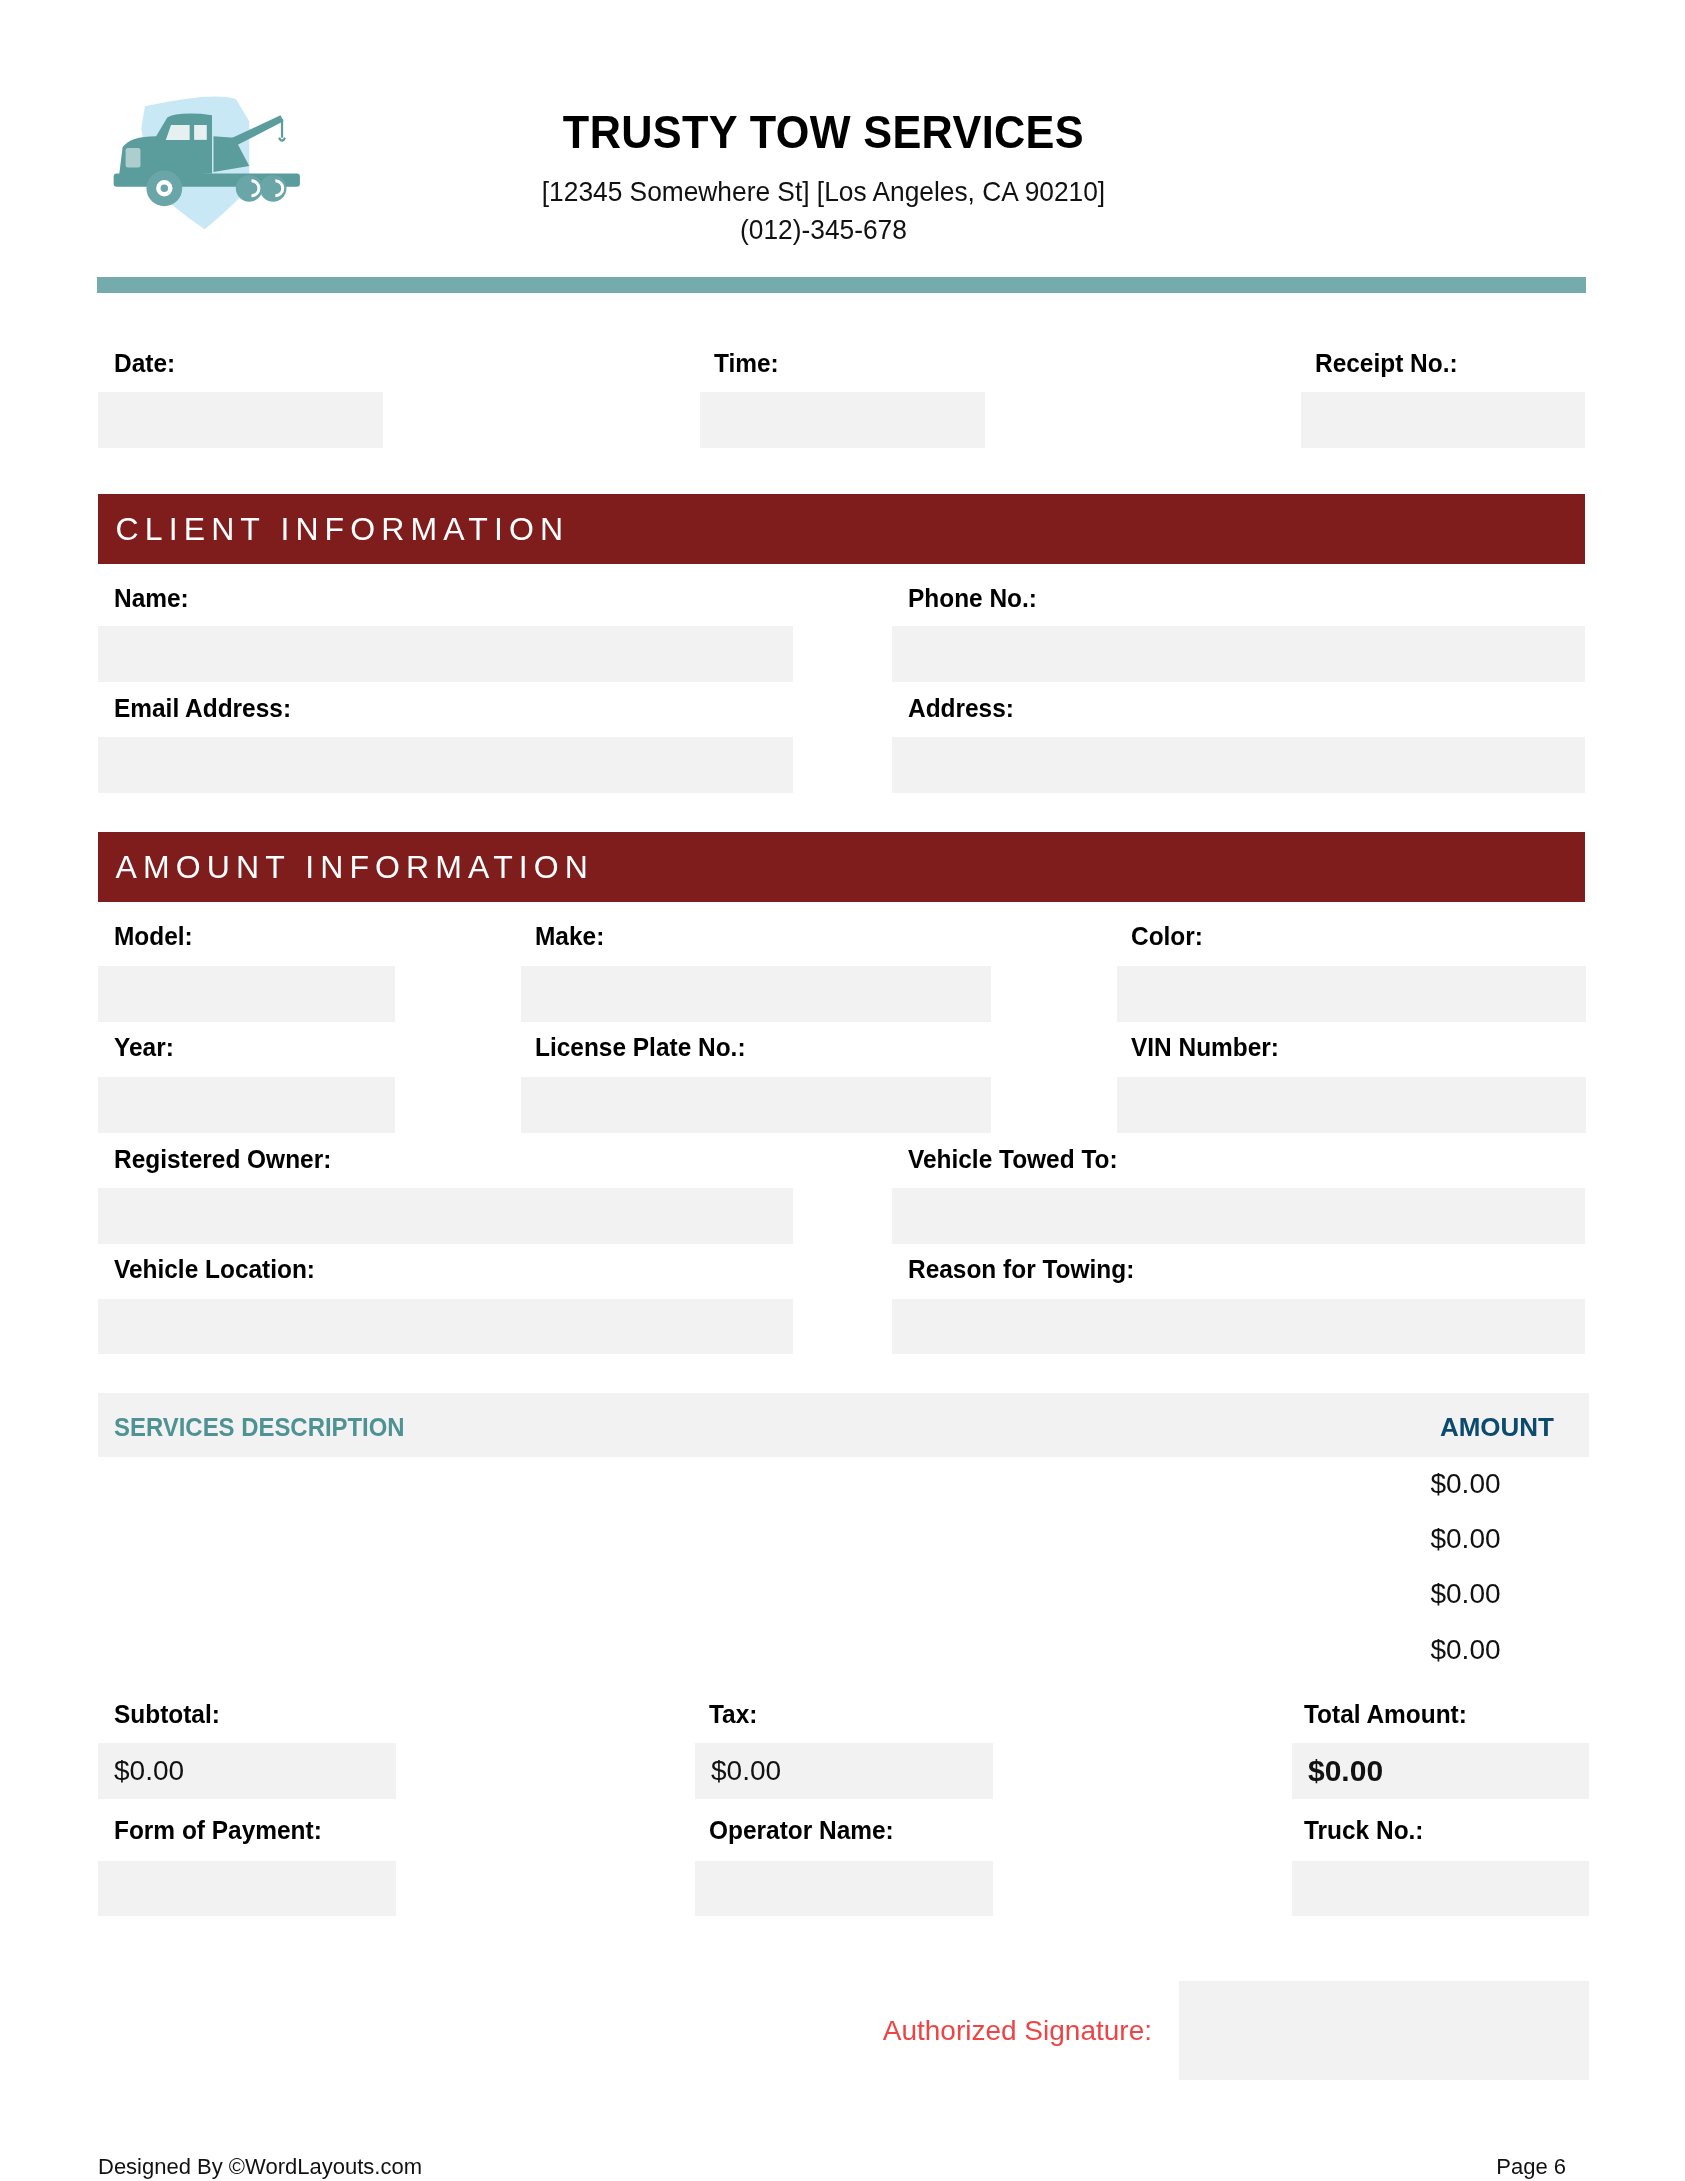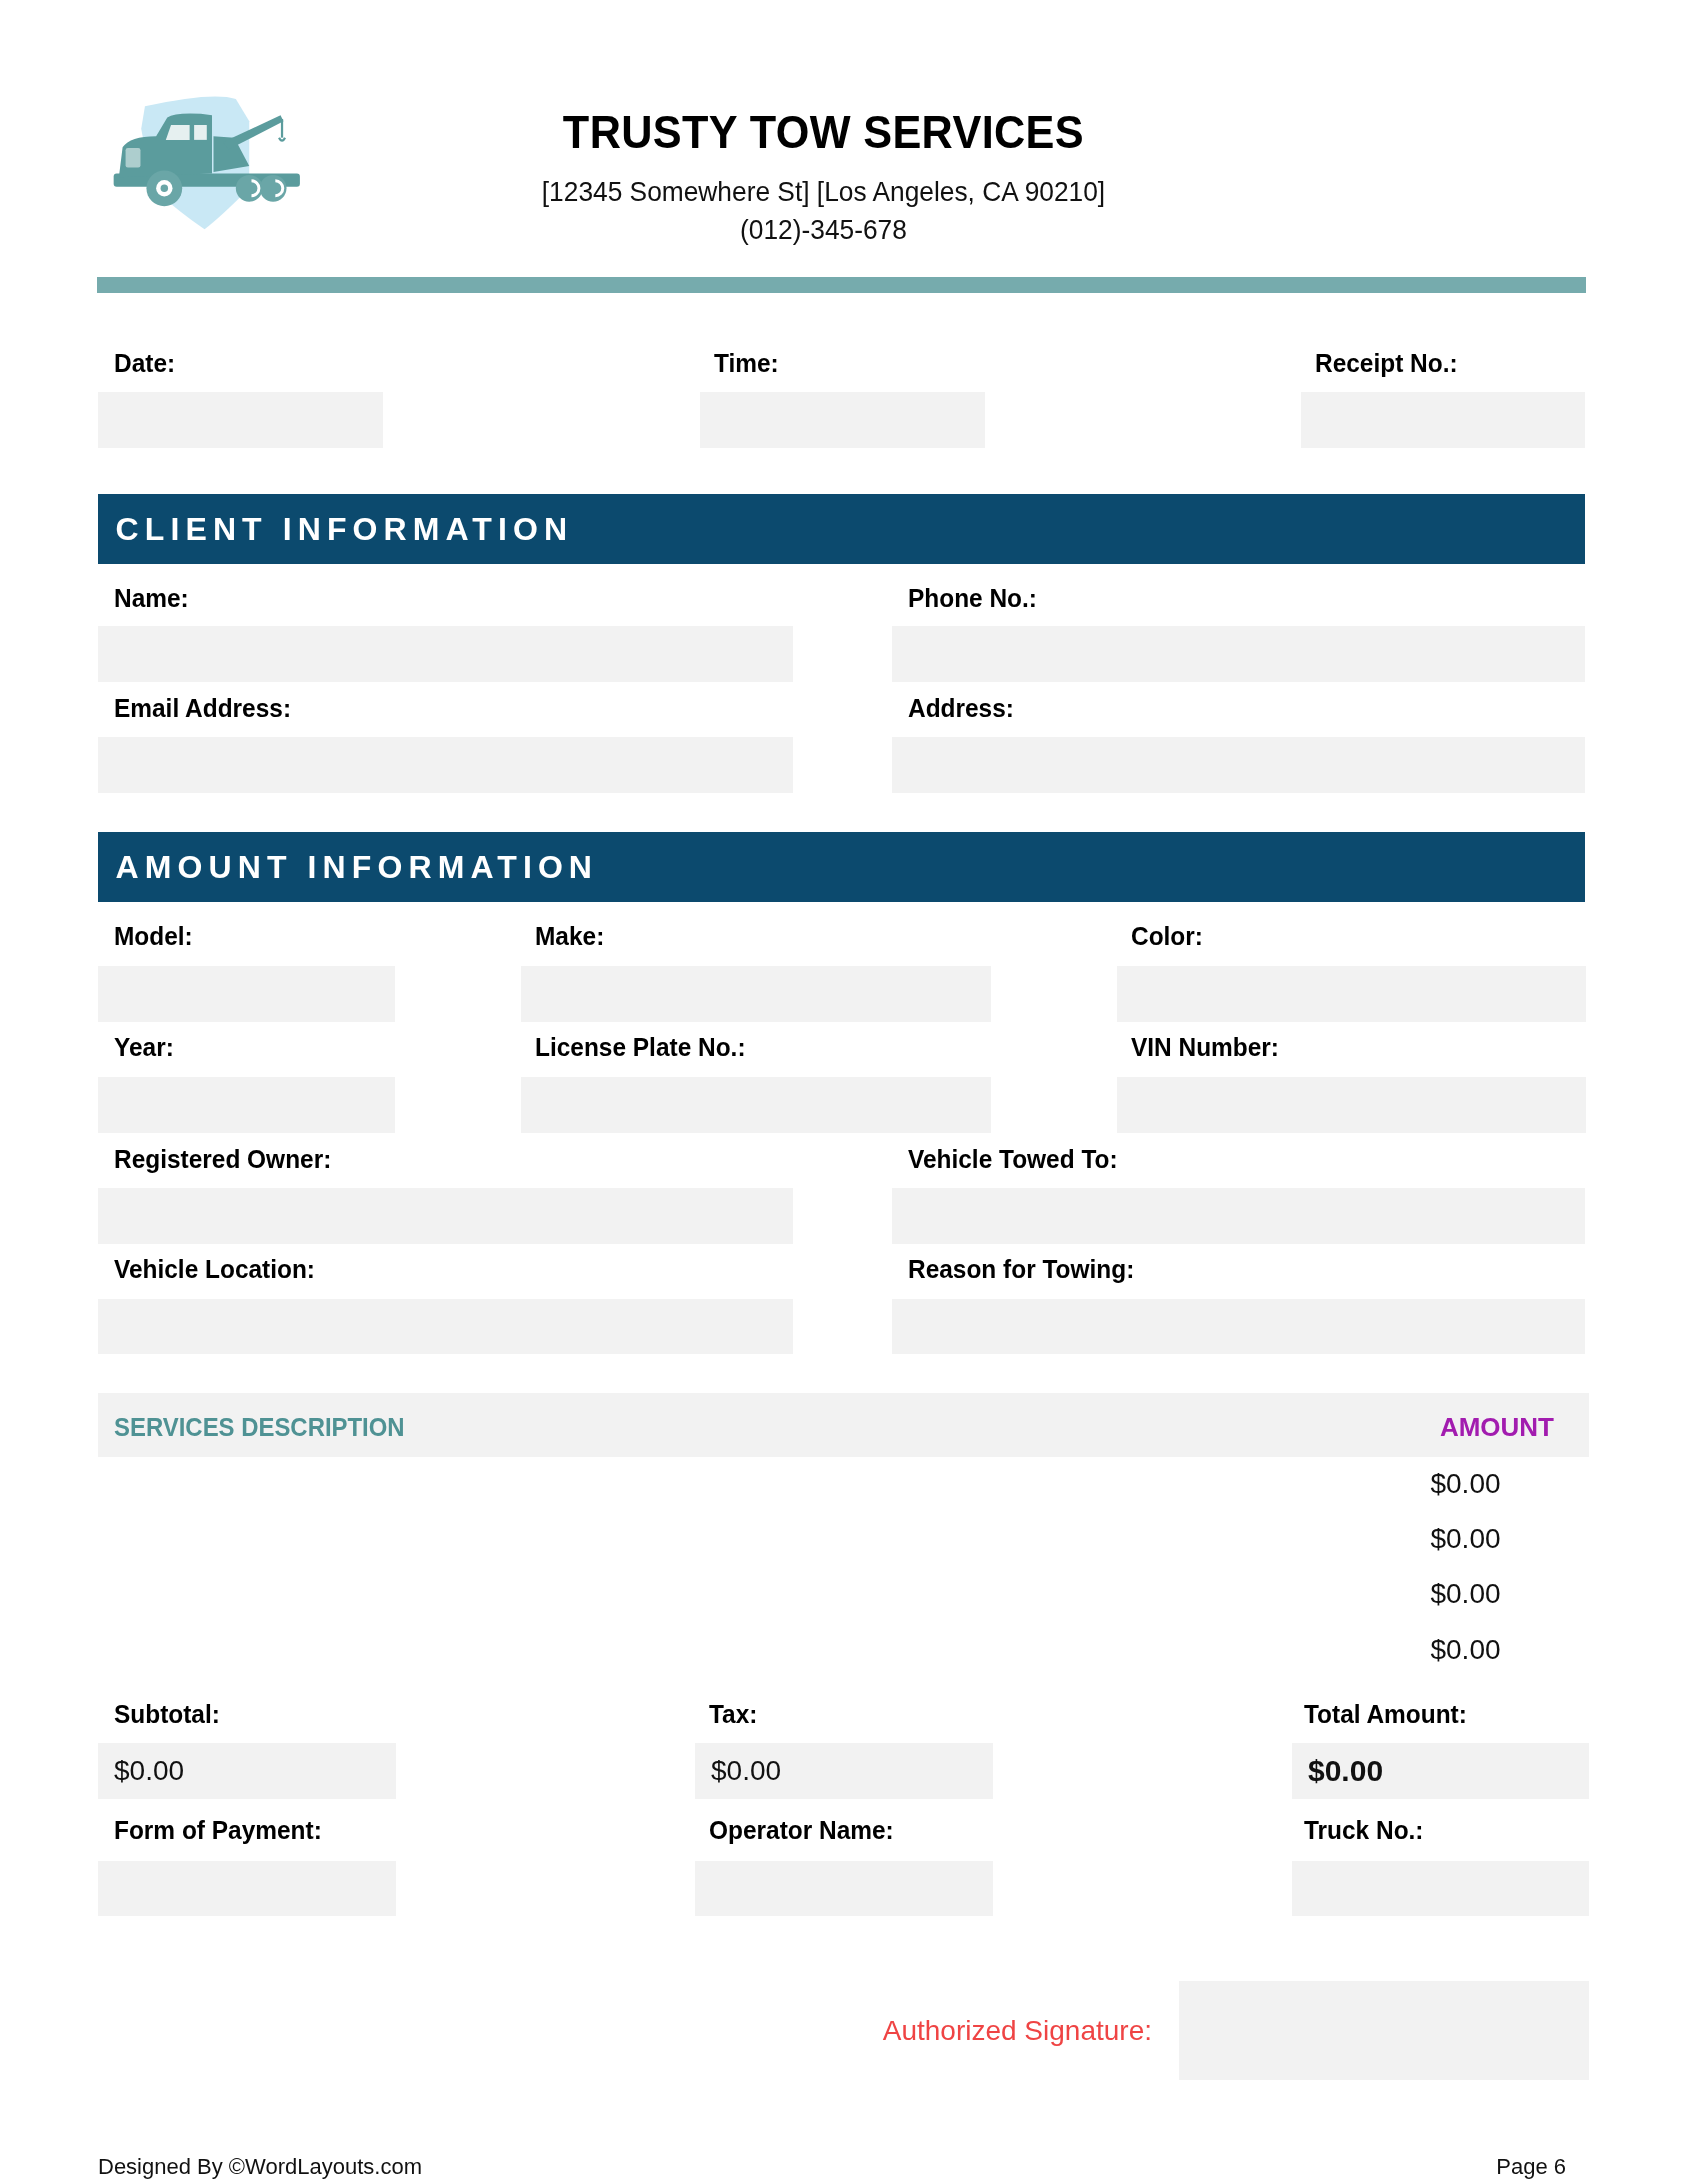--- a/index.html
+++ b/index.html
@@ -22,33 +22,33 @@
       left: 0; width: 1647px; top: 214px; text-align: center;
       font-size: 28px; color: #111; transform: scaleX(0.94); transform-origin: 823px 0;
     }
     .topbar { left: 97px; top: 277px; width: 1489px; height: 16px; background: #76abad; }
     .label {
       font-size: 26px; font-weight: bold; white-space: nowrap;
       transform: scaleX(0.94); transform-origin: 0 0;
     }
     .box { background: #f2f2f2; }
     .sec-head {
-      left: 98px; width: 1487px; height: 70px; background: #0c4a6e;
-      color: #fff; font-size: 32px; font-weight: bold; letter-spacing: 6.1px;
+      left: 98px; width: 1487px; height: 70px; background: #7f1d1d;
+      color: #fff; font-size: 32px; font-weight: normal; letter-spacing: 6.1px;
       box-sizing: border-box; padding-left: 17.6px; line-height: 70px;
     }
     .svc-head {
       left: 98px; top: 1393px; width: 1491px; height: 64px; background: #f2f2f2;
     }
     .svc-title {
       left: 114px; top: 1412px; font-size: 26px; font-weight: bold; color: #4f9294;
       transform: scaleX(0.92); transform-origin: 0 0; white-space: nowrap;
     }
     .svc-amt-title {
-      left: 1422px; width: 132px; top: 1412px; font-size: 26px; font-weight: bold; color: #a21caf;
+      left: 1422px; width: 132px; top: 1412px; font-size: 26px; font-weight: bold; color: #0c4a6e;
       text-align: right; white-space: nowrap;
     }
     .amt { left: 1404px; width: 123px; font-size: 28px; text-align: center; color: #111; }
     .val { font-size: 28px; color: #111; padding-left: 16px; line-height: 56px; box-sizing: border-box; }
     .val.bold { font-weight: bold; font-size: 30px; }
     .sig-label { left: 772px; width: 380px; top: 2015px; text-align: right; font-size: 28px; color: #ef4444; }
     .footer { font-size: 22px; color: #111; top: 2116px; margin-top: 38px; }
   </style>
 </head>
 <body>

